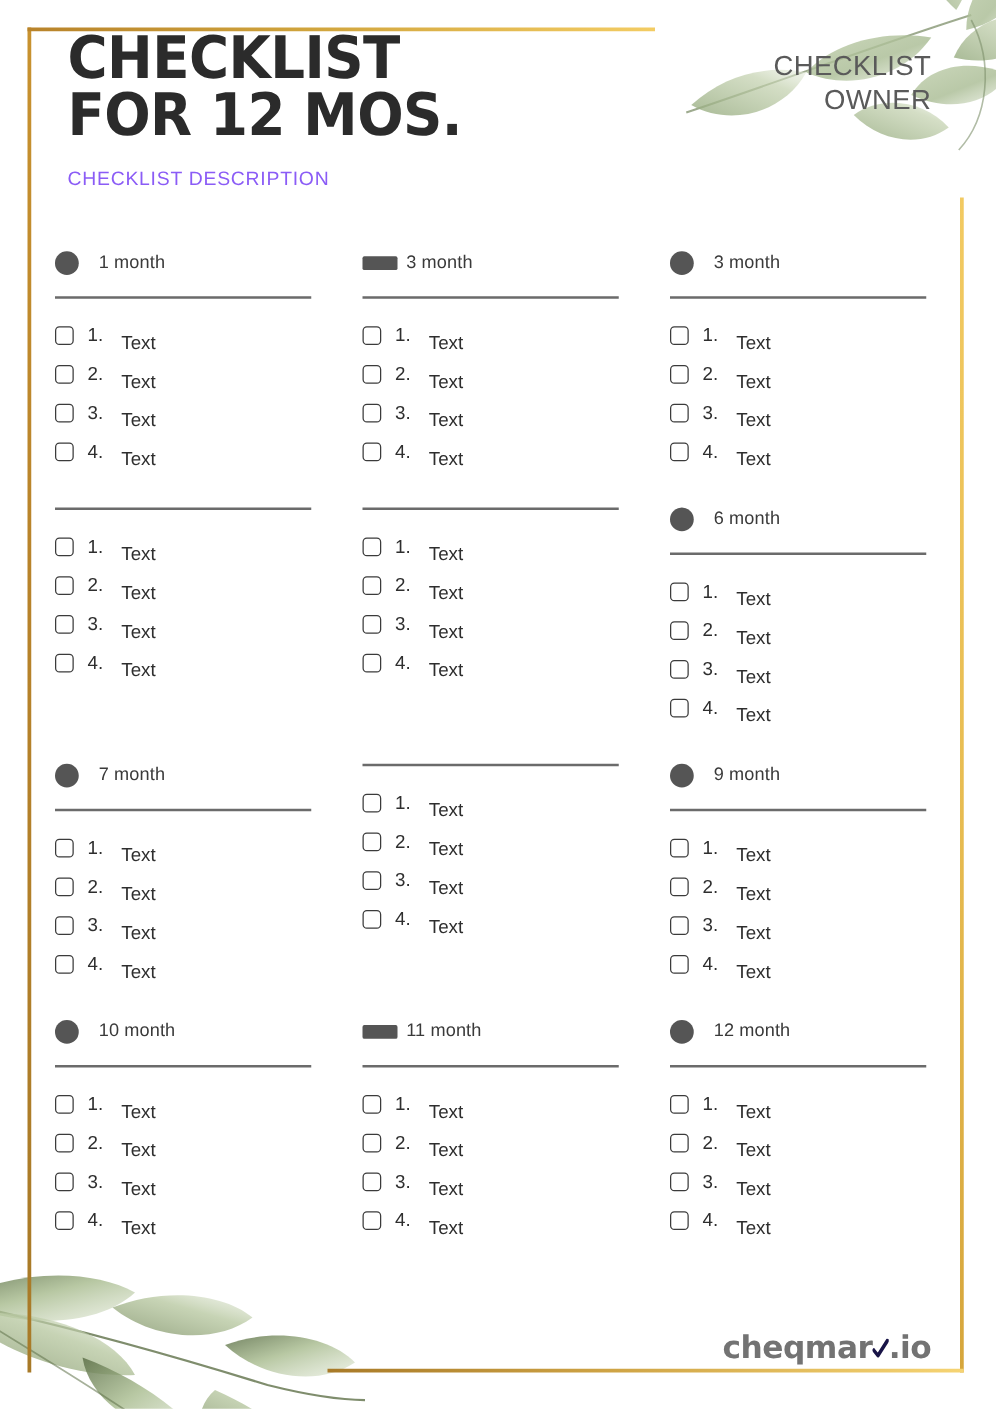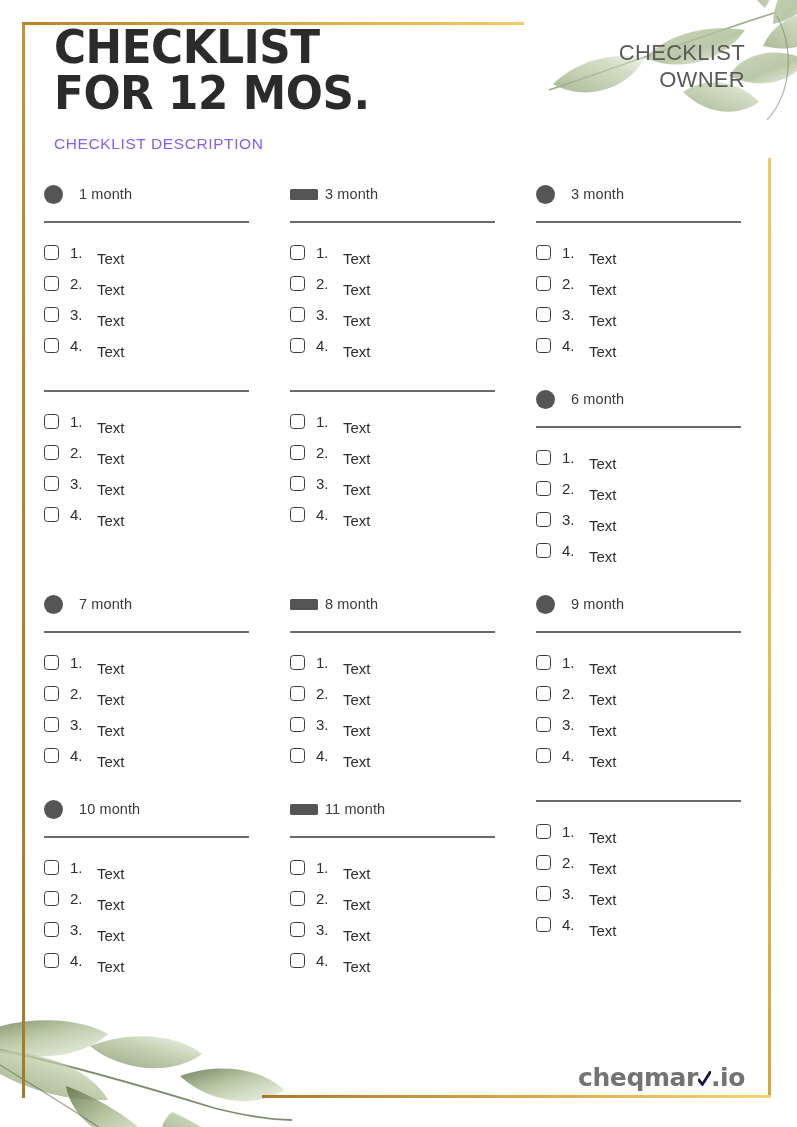--- a/index.html
+++ b/index.html
@@ -50,21 +50,21 @@
     color:#8b5cf6; font-weight:400;
   }
   .owner {
     position:absolute; right:52px; top:40px; z-index:5;
     text-align:right; color:#5a5a5a; font-size:22px;
     line-height:1.22; letter-spacing:0.3px; white-space:pre-line;
   }
 
   
   .grid {
-    position:absolute; left:44px; top:176px; width:712px; z-index:4;
+    position:absolute; left:44px; top:192px; width:712px; z-index:4;
     display:grid; grid-template-columns:repeat(3, 205px);
     column-gap:41px; row-gap:0px;
   }
   .block { width:205px; height:205px; }
 
   .block-head { display:flex; align-items:center; height:36px; }
   .marker-circle {
     width:19px; height:19px; border-radius:50%;
     background:#555555; flex:none;
   }
@@ -353,111 +353,105 @@
         <span class="row-num">3.</span>
         <span class="row-text">Text</span>
       </div>
       <div class="row">
         <span class="cbox"></span>
         <span class="row-num">4.</span>
         <span class="row-text">Text</span>
       </div>
     </div>
     <div class="block">
+      <div class="block-rule"></div>
+      <div class="row">
+        <span class="cbox"></span>
+        <span class="row-num">1.</span>
+        <span class="row-text">Text</span>
+      </div>
+      <div class="row">
+        <span class="cbox"></span>
+        <span class="row-num">2.</span>
+        <span class="row-text">Text</span>
+      </div>
+      <div class="row">
+        <span class="cbox"></span>
+        <span class="row-num">3.</span>
+        <span class="row-text">Text</span>
+      </div>
+      <div class="row">
+        <span class="cbox"></span>
+        <span class="row-num">4.</span>
+        <span class="row-text">Text</span>
+      </div>
+    </div>
+    <div class="block">
+      <div class="block-head">
+        <span class="marker-slot">
+          <span class="marker-circle"></span>
+        </span>
+        <span class="block-label">9 month</span>
+      </div>
+      <div class="block-rule"></div>
+      <div class="row">
+        <span class="cbox"></span>
+        <span class="row-num">1.</span>
+        <span class="row-text">Text</span>
+      </div>
+      <div class="row">
+        <span class="cbox"></span>
+        <span class="row-num">2.</span>
+        <span class="row-text">Text</span>
+      </div>
+      <div class="row">
+        <span class="cbox"></span>
+        <span class="row-num">3.</span>
+        <span class="row-text">Text</span>
+      </div>
+      <div class="row">
+        <span class="cbox"></span>
+        <span class="row-num">4.</span>
+        <span class="row-text">Text</span>
+      </div>
+    </div>
+    <div class="block">
+      <div class="block-head">
+        <span class="marker-slot">
+          <span class="marker-circle"></span>
+        </span>
+        <span class="block-label">10 month</span>
+      </div>
+      <div class="block-rule"></div>
+      <div class="row">
+        <span class="cbox"></span>
+        <span class="row-num">1.</span>
+        <span class="row-text">Text</span>
+      </div>
+      <div class="row">
+        <span class="cbox"></span>
+        <span class="row-num">2.</span>
+        <span class="row-text">Text</span>
+      </div>
+      <div class="row">
+        <span class="cbox"></span>
+        <span class="row-num">3.</span>
+        <span class="row-text">Text</span>
+      </div>
+      <div class="row">
+        <span class="cbox"></span>
+        <span class="row-num">4.</span>
+        <span class="row-text">Text</span>
+      </div>
+    </div>
+    <div class="block">
       <div class="block-head">
         <span class="marker-slot">
           <span class="marker-bar"></span>
         </span>
-        <span class="block-label">8 month</span>
-      </div>
-      <div class="block-rule"></div>
-      <div class="row">
-        <span class="cbox"></span>
-        <span class="row-num">1.</span>
-        <span class="row-text">Text</span>
-      </div>
-      <div class="row">
-        <span class="cbox"></span>
-        <span class="row-num">2.</span>
-        <span class="row-text">Text</span>
-      </div>
-      <div class="row">
-        <span class="cbox"></span>
-        <span class="row-num">3.</span>
-        <span class="row-text">Text</span>
-      </div>
-      <div class="row">
-        <span class="cbox"></span>
-        <span class="row-num">4.</span>
-        <span class="row-text">Text</span>
-      </div>
-    </div>
-    <div class="block">
-      <div class="block-head">
-        <span class="marker-slot">
-          <span class="marker-circle"></span>
-        </span>
-        <span class="block-label">9 month</span>
-      </div>
-      <div class="block-rule"></div>
-      <div class="row">
-        <span class="cbox"></span>
-        <span class="row-num">1.</span>
-        <span class="row-text">Text</span>
-      </div>
-      <div class="row">
-        <span class="cbox"></span>
-        <span class="row-num">2.</span>
-        <span class="row-text">Text</span>
-      </div>
-      <div class="row">
-        <span class="cbox"></span>
-        <span class="row-num">3.</span>
-        <span class="row-text">Text</span>
-      </div>
-      <div class="row">
-        <span class="cbox"></span>
-        <span class="row-num">4.</span>
-        <span class="row-text">Text</span>
-      </div>
-    </div>
-    <div class="block">
-      <div class="block-head">
-        <span class="marker-slot">
-          <span class="marker-circle"></span>
-        </span>
-        <span class="block-label">10 month</span>
-      </div>
-      <div class="block-rule"></div>
-      <div class="row">
-        <span class="cbox"></span>
-        <span class="row-num">1.</span>
-        <span class="row-text">Text</span>
-      </div>
-      <div class="row">
-        <span class="cbox"></span>
-        <span class="row-num">2.</span>
-        <span class="row-text">Text</span>
-      </div>
-      <div class="row">
-        <span class="cbox"></span>
-        <span class="row-num">3.</span>
-        <span class="row-text">Text</span>
-      </div>
-      <div class="row">
-        <span class="cbox"></span>
-        <span class="row-num">4.</span>
-        <span class="row-text">Text</span>
-      </div>
-    </div>
-    <div class="block">
-      <div class="block-head">
-        <span class="marker-slot">
-          <span class="marker-bar"></span>
-        </span>
         <span class="block-label">11 month</span>
       </div>
       <div class="block-rule"></div>
       <div class="row">
         <span class="cbox"></span>
         <span class="row-num">1.</span>
         <span class="row-text">Text</span>
       </div>
       <div class="row">
         <span class="cbox"></span>
@@ -469,20 +463,26 @@
         <span class="row-num">3.</span>
         <span class="row-text">Text</span>
       </div>
       <div class="row">
         <span class="cbox"></span>
         <span class="row-num">4.</span>
         <span class="row-text">Text</span>
       </div>
     </div>
     <div class="block">
+      <div class="block-head">
+        <span class="marker-slot">
+          <span class="marker-circle"></span>
+        </span>
+        <span class="block-label">12 month</span>
+      </div>
       <div class="block-rule"></div>
       <div class="row">
         <span class="cbox"></span>
         <span class="row-num">1.</span>
         <span class="row-text">Text</span>
       </div>
       <div class="row">
         <span class="cbox"></span>
         <span class="row-num">2.</span>
         <span class="row-text">Text</span>

